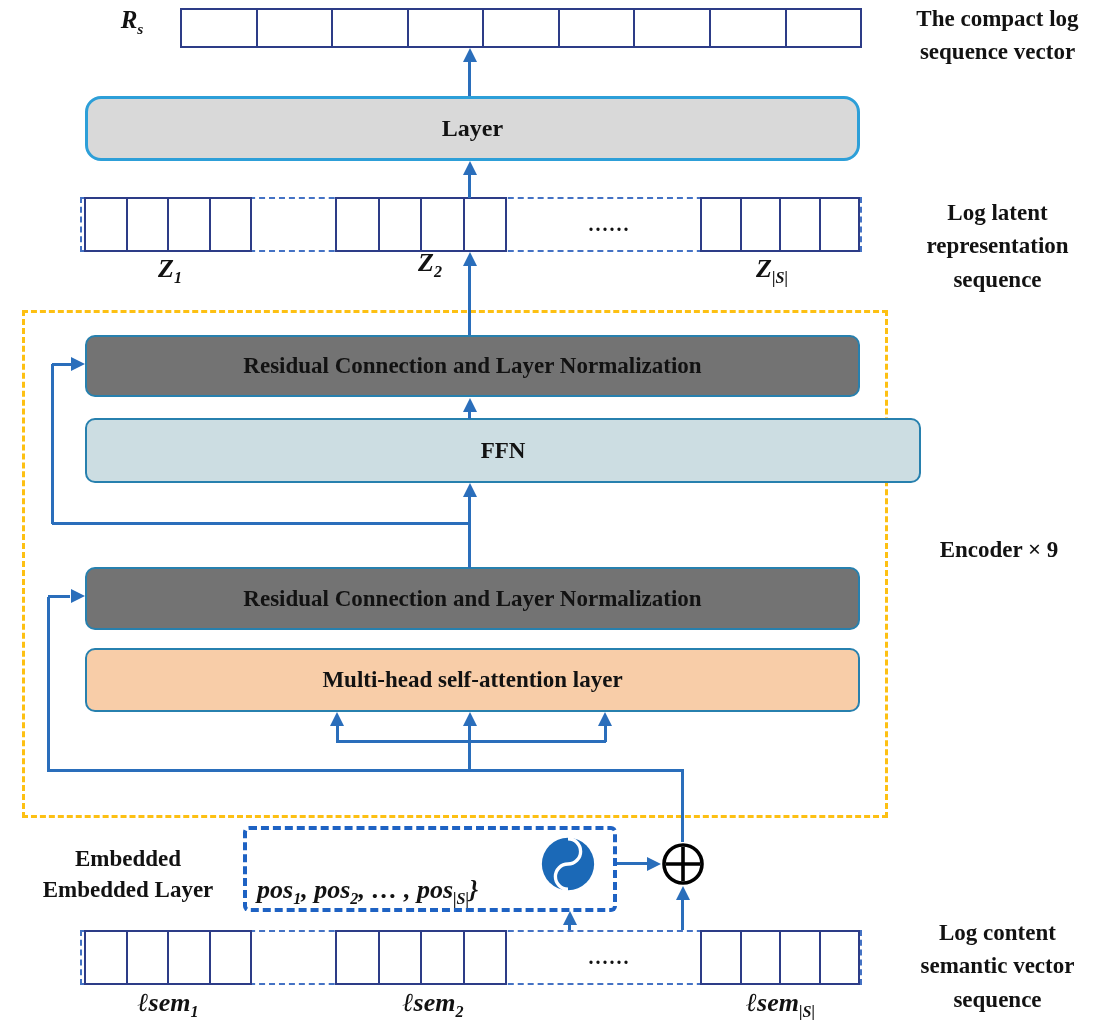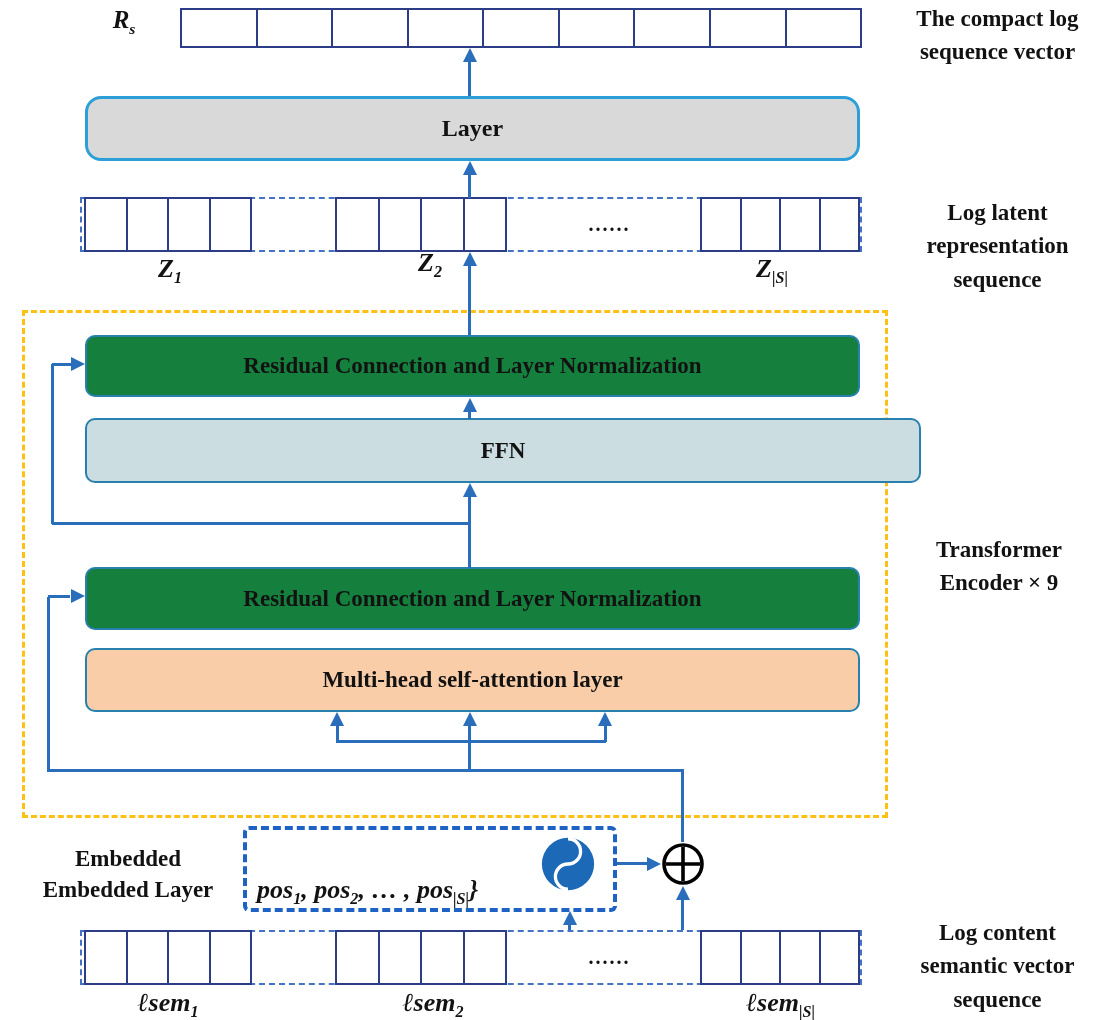--- a/index.html
+++ b/index.html
@@ -24,21 +24,21 @@
   .vec-group{position:absolute;top:-2px;bottom:-2px;display:flex;border:2px solid var(--navy);background:#fff;box-sizing:border-box;}
   .vec-group .cell{flex:1;border-right:2px solid var(--navy);}
   .vec-group .cell:last-child{border-right:none;}
   .row-dots{position:absolute;top:0;bottom:0;display:flex;align-items:center;justify-content:center;
             font-weight:700;font-size:20px;letter-spacing:2px;color:#111;}
   
   .block{border:2.5px solid var(--boxborder);border-radius:10px;box-sizing:border-box;
          display:flex;align-items:center;justify-content:center;
          font-weight:700;font-size:23px;}
   .mean{background:#D9D9D9;border:3px solid var(--meanborder);border-radius:16px;font-size:24px;}
-  .green{background:#15803d;align-items:center;}
+  .green{background:#737373;align-items:center;}
   .ffn{background:#CCDDE2;}
   .orange{background:#F8CDA8;}
   
   .enc-frame{border:3px dashed var(--yellow);box-sizing:border-box;}
   .loc-frame{border:4px dashed var(--moduleblue);border-radius:6px;box-sizing:border-box;
              display:flex;align-items:flex-end;}
   
   .lv{position:absolute;width:3px;background:var(--arrow);}
   .lh{position:absolute;height:3px;background:var(--arrow);}
   .ah-up{position:absolute;width:0;height:0;border-left:7px solid transparent;
@@ -48,21 +48,21 @@
   
   .mathlbl{font-style:italic;font-weight:700;font-size:26px;text-align:center;}
   .mathlbl sub, .formula sub{font-size:0.62em;font-style:italic;}
   .caption{font-weight:700;font-size:23px;text-align:center;line-height:1.45;}
   .formula{font-style:italic;font-weight:700;font-size:26px;white-space:nowrap;}
   .loctitle{font-weight:700;font-size:23px;text-align:center;line-height:1.35;}
 </style>
 </head>
 <body>
 
-<div class="abs mathlbl" style="left:92px;top:6px;width:64px;font-size:25px;"><span>R</span><sub>s</sub></div>
+<div class="abs mathlbl" style="left:100px;top:6px;width:64px;font-size:25px;"><span>R</span><sub>s</sub></div>
 <div class="abs vec-solid" style="left:180px;top:8px;width:682px;height:40px;">
     <div class="cell"></div>
     <div class="cell"></div>
     <div class="cell"></div>
     <div class="cell"></div>
     <div class="cell"></div>
     <div class="cell"></div>
     <div class="cell"></div>
     <div class="cell"></div>
     <div class="cell"></div>
@@ -115,21 +115,20 @@
     <span>FFN</span>
   </div>
 <div class="abs block green" style="left:85px;top:567px;width:775px;height:63px;">
     <span>Residual Connection and Layer Normalization</span>
   </div>
 <div class="abs block orange" style="left:85px;top:648px;width:775px;height:64px;">
     <span>Multi-head self-attention layer</span>
   </div>
 
 <div class="abs caption" style="left:893px;top:533px;width:212px;">
-  <div>Transformer</div>
   <div>Encoder × 9</div>
 </div>
 
 <div class="abs loctitle" style="left:18px;top:843px;width:220px;">
   <div>Embedded</div>
   <div>Embedded Layer</div>
 </div>
 <div class="abs loc-frame" style="left:243px;top:826px;width:374px;height:86px;">
   <div class="formula" style="padding-left:10px;">
     <span>pos</span><sub>1</sub><span>, pos</span><sub>2</sub><span>, … , pos</span><sub>|S|</sub><span>}</span>

